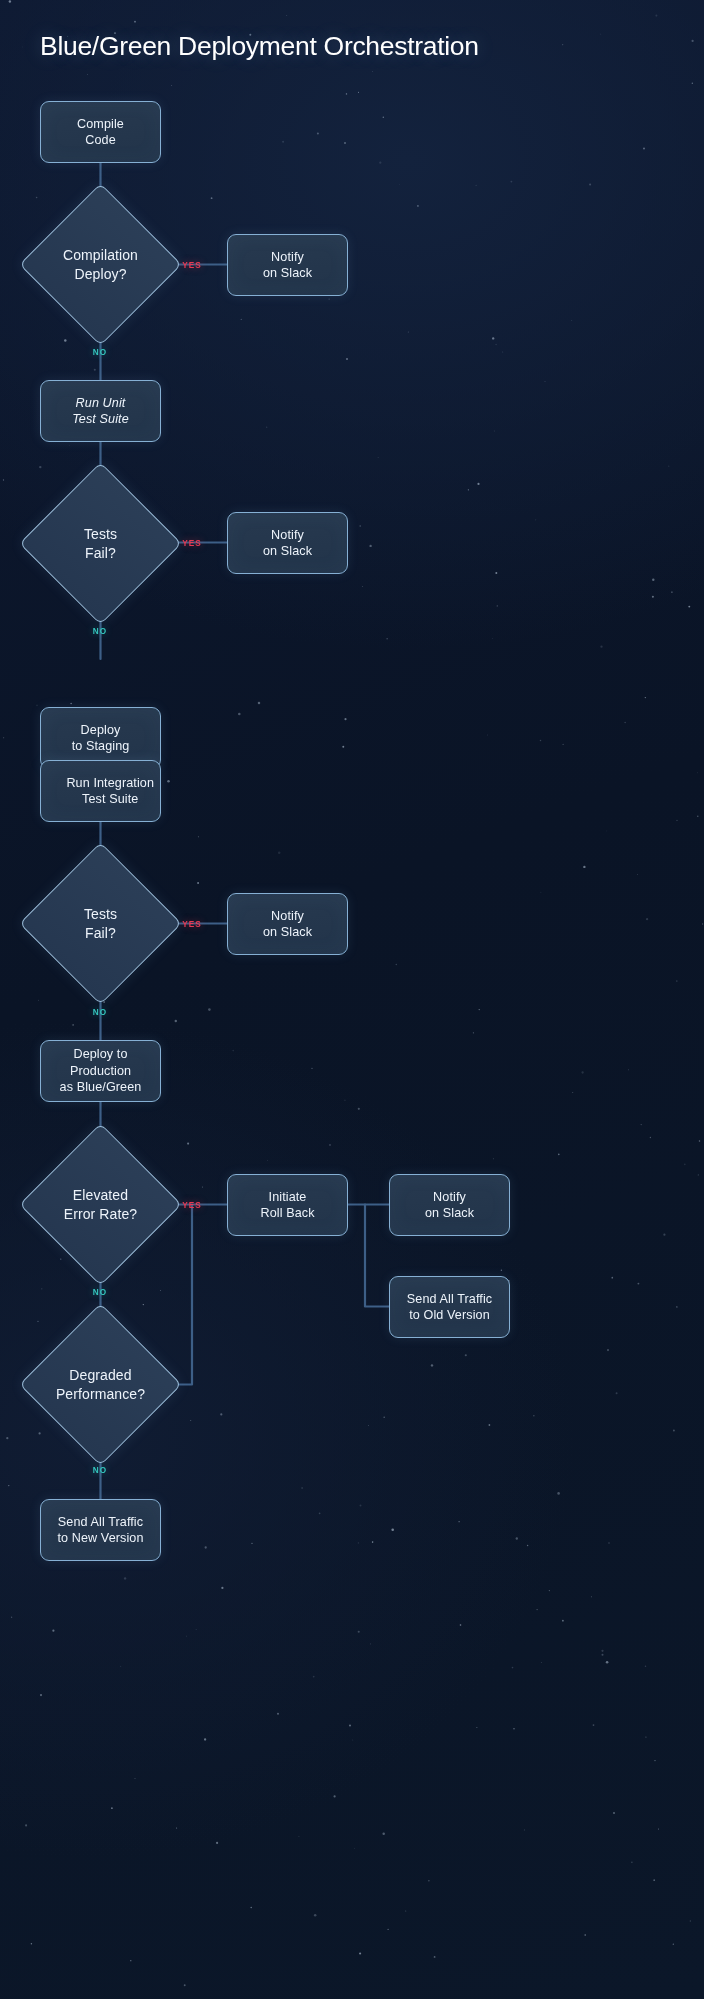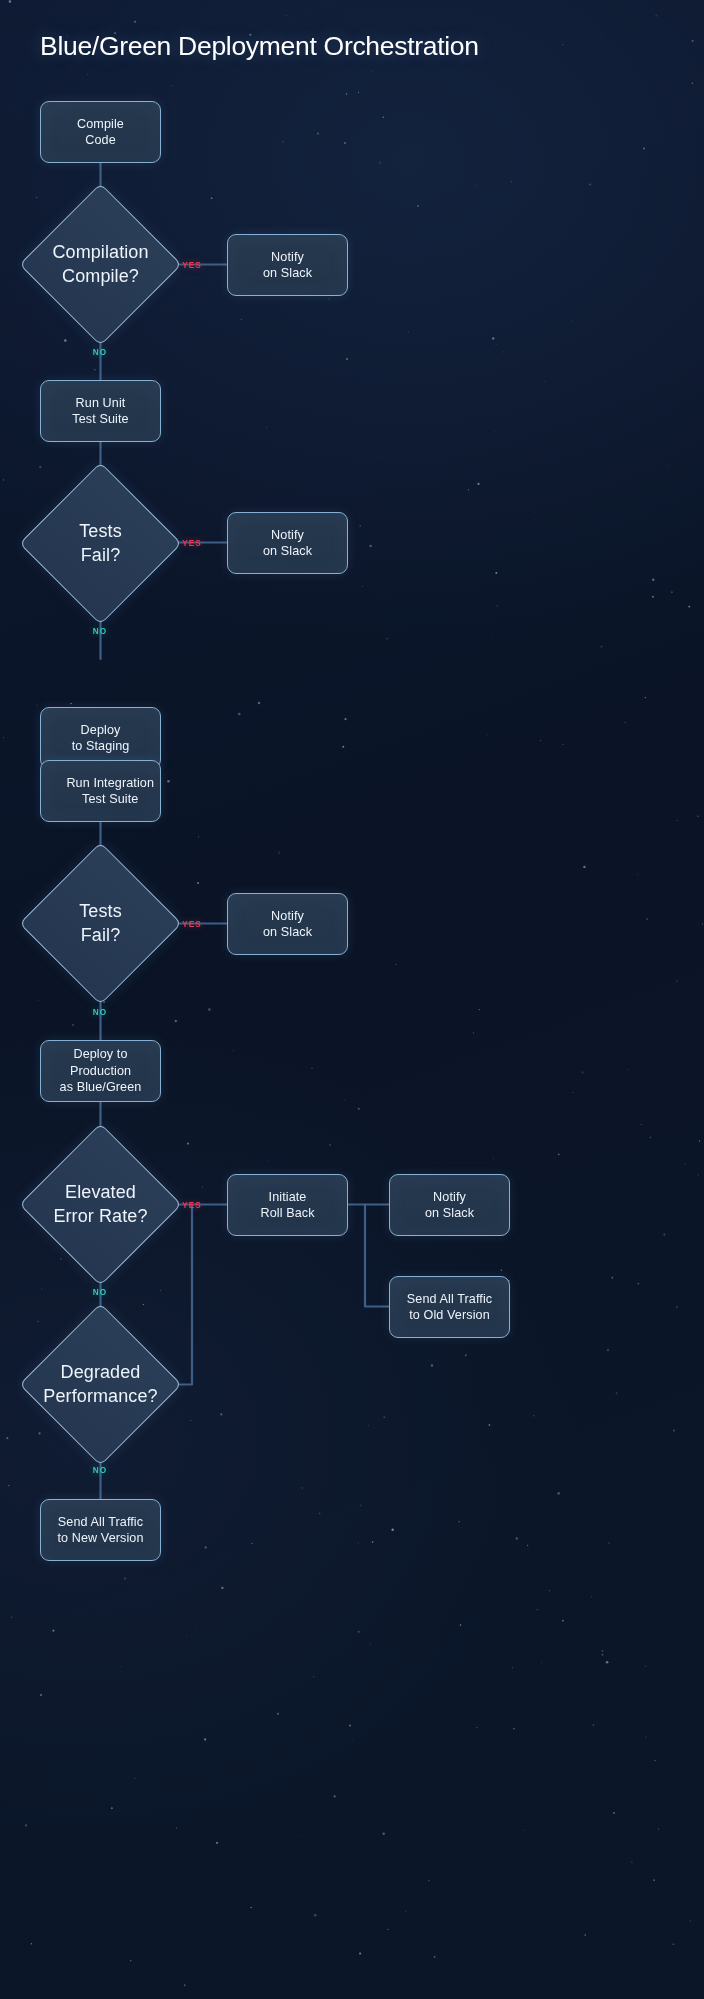--- a/index.html
+++ b/index.html
@@ -63,21 +63,21 @@
     background: linear-gradient(175deg, #2b3e57 0%, #253750 100%);
     border: 1.3px solid #9dc0dd;
     transform: rotate(45deg);
     border-radius: 7px;
     box-shadow: 0 0 14px rgba(130,175,225,0.12);
   }
   .node.dec .dlabel {
     position: relative;
     z-index: 2;
     width: 150%;
-    font-size: 18px;
+    font-size: 14px;
     line-height: 1.30;
   }
 
   .edge-label {
     position: absolute;
     font-size: 8.2px;
     font-weight: bold;
     letter-spacing: 1.0px;
     transform: translate(-50%, -50%);
     white-space: nowrap;
@@ -348,29 +348,29 @@
 
   <div id="nodes">
       <div class="node proc" style="left: 40px; top: 101px; width: 121px; height: 62px;">
         <div>
           <span>Compile</span>
           <span>Code</span>
         </div>
       </div>
       <div class="node dec" style="left: 43px; top: 207px; width: 115px; height: 115px;">
         <div class="dshape"></div>
-        <div class="dlabel"><span>Compilation</span><br><span>Compile?</span></div>
+        <div class="dlabel"><span>Compilation</span><br><span>Deploy?</span></div>
       </div>
       <div class="node proc" style="left: 227px; top: 234px; width: 121px; height: 62px;">
         <div>
           <span>Notify</span>
           <span>on Slack</span>
         </div>
       </div>
-      <div class="node proc" style="left: 40px; top: 380px; width: 121px; height: 62px;">
+      <div class="node proc" style="left: 40px; top: 380px; width: 121px; height: 62px; font-style: italic;">
         <div>
           <span>Run Unit</span>
           <span>Test Suite</span>
         </div>
       </div>
       <div class="node dec" style="left: 43px; top: 486px; width: 115px; height: 115px;">
         <div class="dshape"></div>
         <div class="dlabel"><span>Tests</span><br><span>Fail?</span></div>
       </div>
       <div class="node proc" style="left: 227px; top: 512px; width: 121px; height: 62px;">

